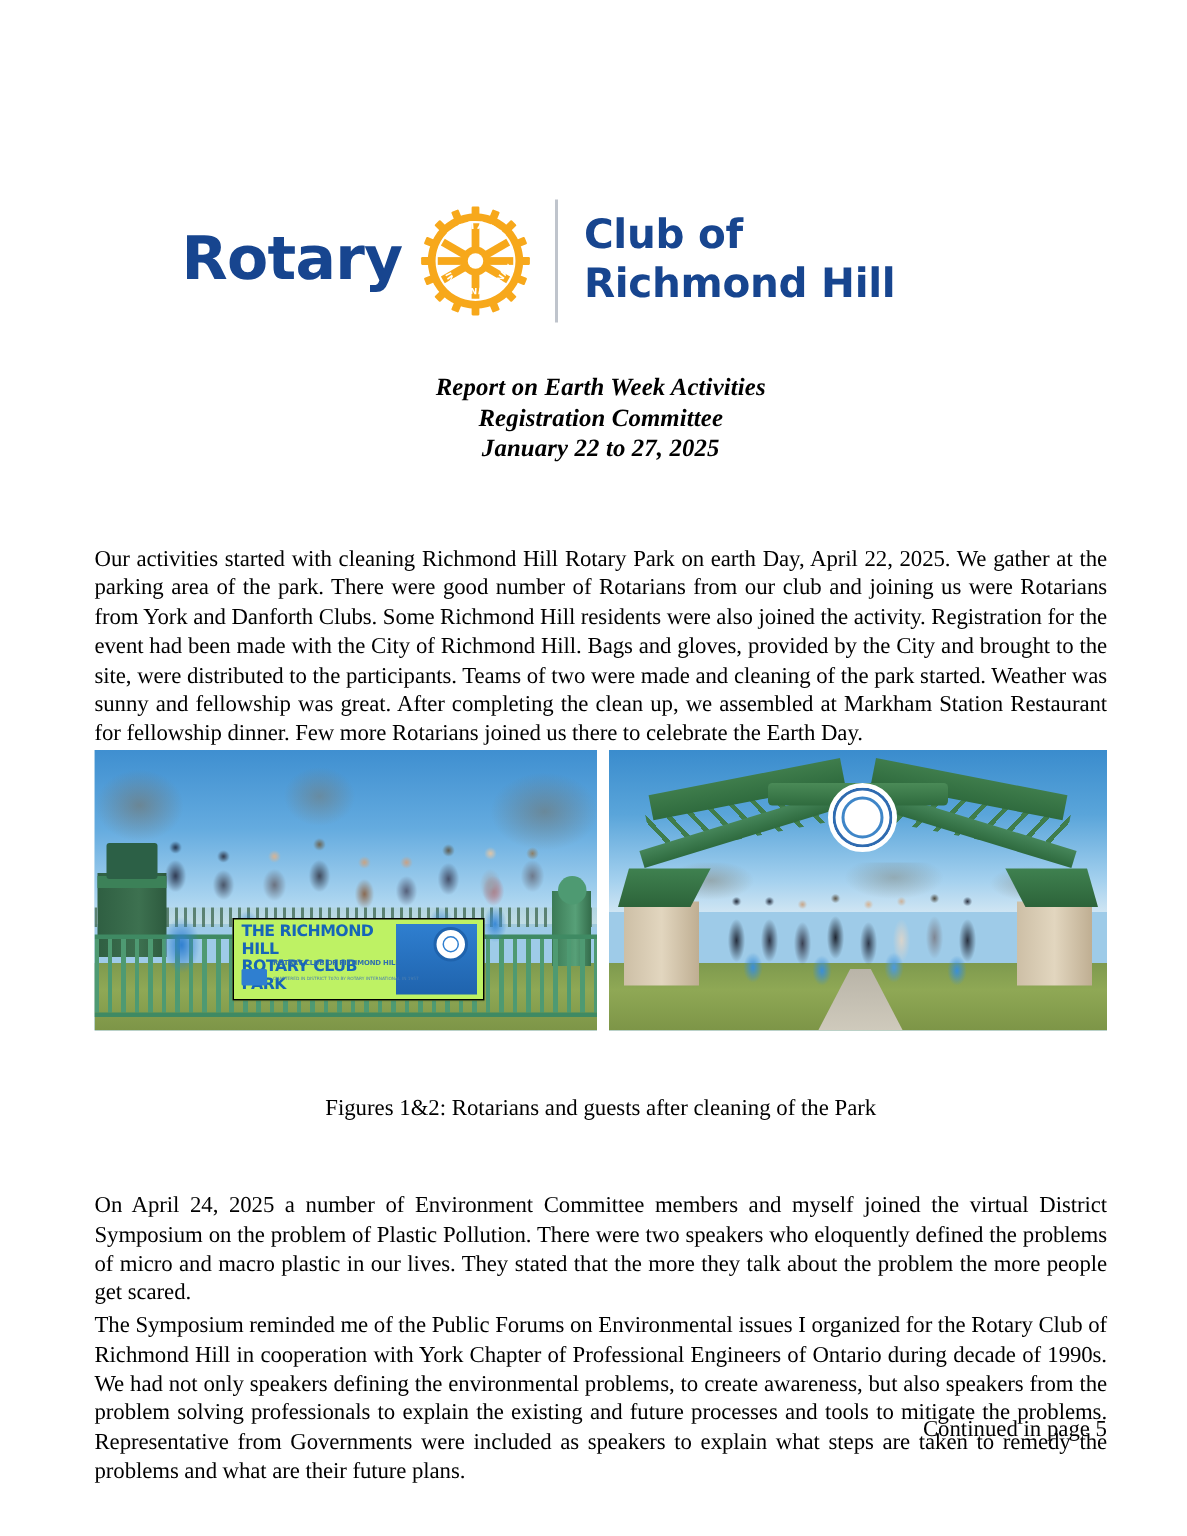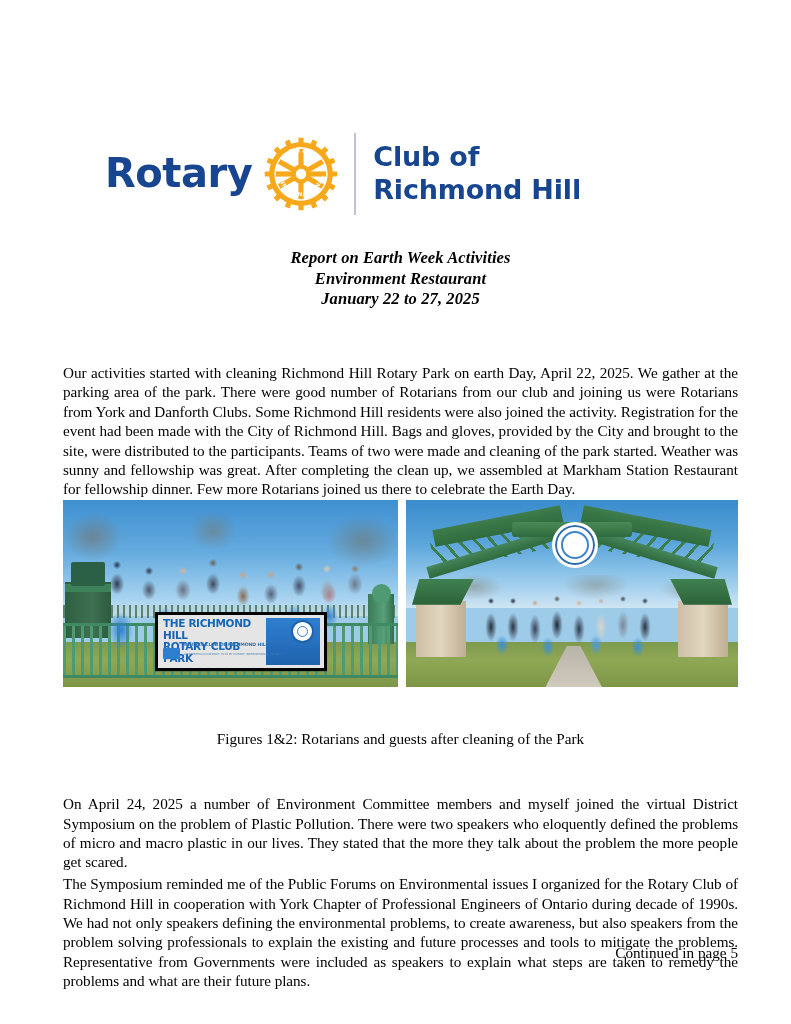--- a/index.html
+++ b/index.html
@@ -28,20 +28,21 @@
   
   .masthead {
     position: absolute;
     left: 0;
     top: 118px;
     width: 686px;
     height: 112px;
     display: flex;
     align-items: center;
     justify-content: center;
+    padding-left: 16px;
   }
   .logo-row {
     display: flex;
     align-items: center;
     gap: 0px;
   }
   .logo-rotary-word {
     font-family: "DejaVu Sans", "Liberation Sans", sans-serif;
     font-weight: 700;
     font-size: 40px;
@@ -231,22 +232,22 @@
       radial-gradient(ellipse 11px 16px at 100px 28px, #3a89d6, transparent 72%);
   }
   .lp-bags2 {
     right: 34px; top: 48%; width: 30%; height: 32%;
     background:
       radial-gradient(ellipse 13px 21px at 30px 30px, #2f7fd0, transparent 72%),
       radial-gradient(ellipse 11px 17px at 66px 26px, #3a89d6, transparent 72%);
   }
   .lp-sign {
     left: 92px; top: 60%; width: 166px; height: 28%;
-    background: #e5e5e5;
-    border: 3px solid #000000;
+    background: #bef264;
+    border: 1px solid #000000;
     box-shadow: 0 1px 1px rgba(0,0,0,.18);
     overflow: hidden;
   }
   .lp-sign-text {
     position: absolute;
     left: 5px; top: 3px; width: 104px;
     font-family: "DejaVu Sans", "Liberation Sans", sans-serif;
     font-weight: 700;
     font-size: 10.5px;
     line-height: 11.5px;
@@ -477,21 +478,21 @@
       <div class="logo-clubname">
         <div>Club of</div>
         <div>Richmond Hill</div>
       </div>
 
     </div>
   </div>
 
   <div class="title-block">
     <div>Report on Earth Week Activities</div>
-    <div>Environment Restaurant</div>
+    <div>Registration Committee</div>
     <div>January 22 to 27, 2025</div>
   </div>
 
   <p class="para" id="para-1">Our activities started with cleaning Richmond Hill Rotary Park on earth Day, April 22, 2025.  We gather at the parking area of the park.  There were good  number of Rotarians from our club and joining us were Rotarians from York and Danforth Clubs.  Some Richmond Hill residents were also joined the activity. Registration for the event had been made with the City of Richmond Hill.  Bags and gloves, provided by the City and  brought to the site, were distributed to the participants.  Teams of two were made and cleaning of the park started.  Weather was sunny and fellowship was great.  After completing the clean up, we assembled at Markham Station Restaurant for fellowship dinner.  Few more Rotarians joined us there  to celebrate the Earth Day.</p>
 
   <div class="figure-row">
 
     <div class="figure" id="figure-left">
       <div class="ph sky"></div>
       <div class="ph lp-trees"></div>

